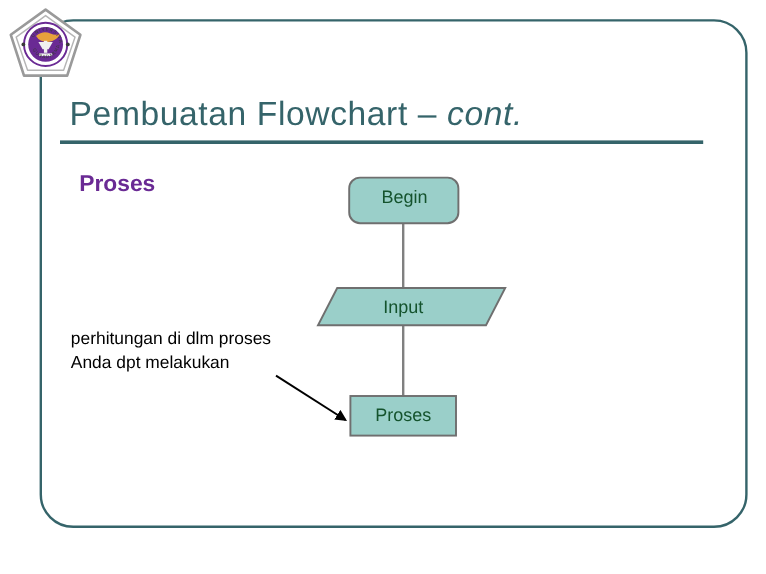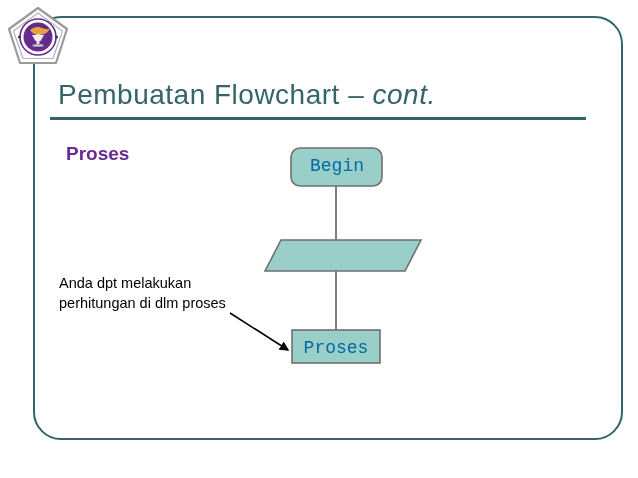--- a/index.html
+++ b/index.html
@@ -89,25 +89,24 @@
   .fc-svg {
     position: absolute;
     left: 0;
     top: 0;
     width: 638px;
     height: 478px;
     pointer-events: none;
   }
   .shape-label {
     position: absolute;
-    font-size: 18px;
-    color: #0369a1;
+    font-size: 15px;
+    color: #14532d;
     text-align: center;
     line-height: 1;
-    font-family: Liberation Mono, monospace;
   }
   .lbl-begin { left: 292px; top: 157px; width: 90px; }
   .lbl-input { left: 288px; top: 249px; width: 96px; }
   .lbl-proses { left: 292px; top: 339px; width: 88px; }
 </style>
 </head>
 <body>
 
 <div id="slide">
 
@@ -135,22 +134,22 @@
       </text>
     </svg>
   </div>
 
   <div class="title"><span>Pembuatan Flowchart – </span><span class="italic">cont.</span></div>
   <div class="title-rule"></div>
 
   <div class="proses-label">Proses</div>
 
   <div class="annotation">
+    <div>perhitungan di dlm proses</div>
     <div>Anda dpt melakukan</div>
-    <div>perhitungan di dlm proses</div>
   </div>
 
   <svg class="fc-svg" viewBox="0 0 638 478" xmlns="http://www.w3.org/2000/svg">
 
     <line x1="336" y1="186" x2="336" y2="241" stroke="#808080" stroke-width="2"></line>
 
     <line x1="336" y1="271" x2="336" y2="331" stroke="#808080" stroke-width="2"></line>
 
     <rect x="291" y="148" width="91" height="38" rx="9" ry="9" fill="#9acfc9" stroke="#6f6f6f" stroke-width="1.6"></rect>
 
@@ -160,15 +159,16 @@
 
     <defs>
       <marker id="ah" viewBox="0 0 10 10" refX="8.5" refY="5" markerWidth="6" markerHeight="6" orient="auto-start-reverse">
         <path d="M 0 0 L 10 5 L 0 10 z" fill="#000000"></path>
       </marker>
     </defs>
     <line x1="230" y1="313" x2="288" y2="350" stroke="#000000" stroke-width="1.6" marker-end="url(#ah)"></line>
   </svg>
 
   <div class="shape-label lbl-begin">Begin</div>
+  <div class="shape-label lbl-input">Input</div>
   <div class="shape-label lbl-proses">Proses</div>
 
 </div>
 
 </body></html>

